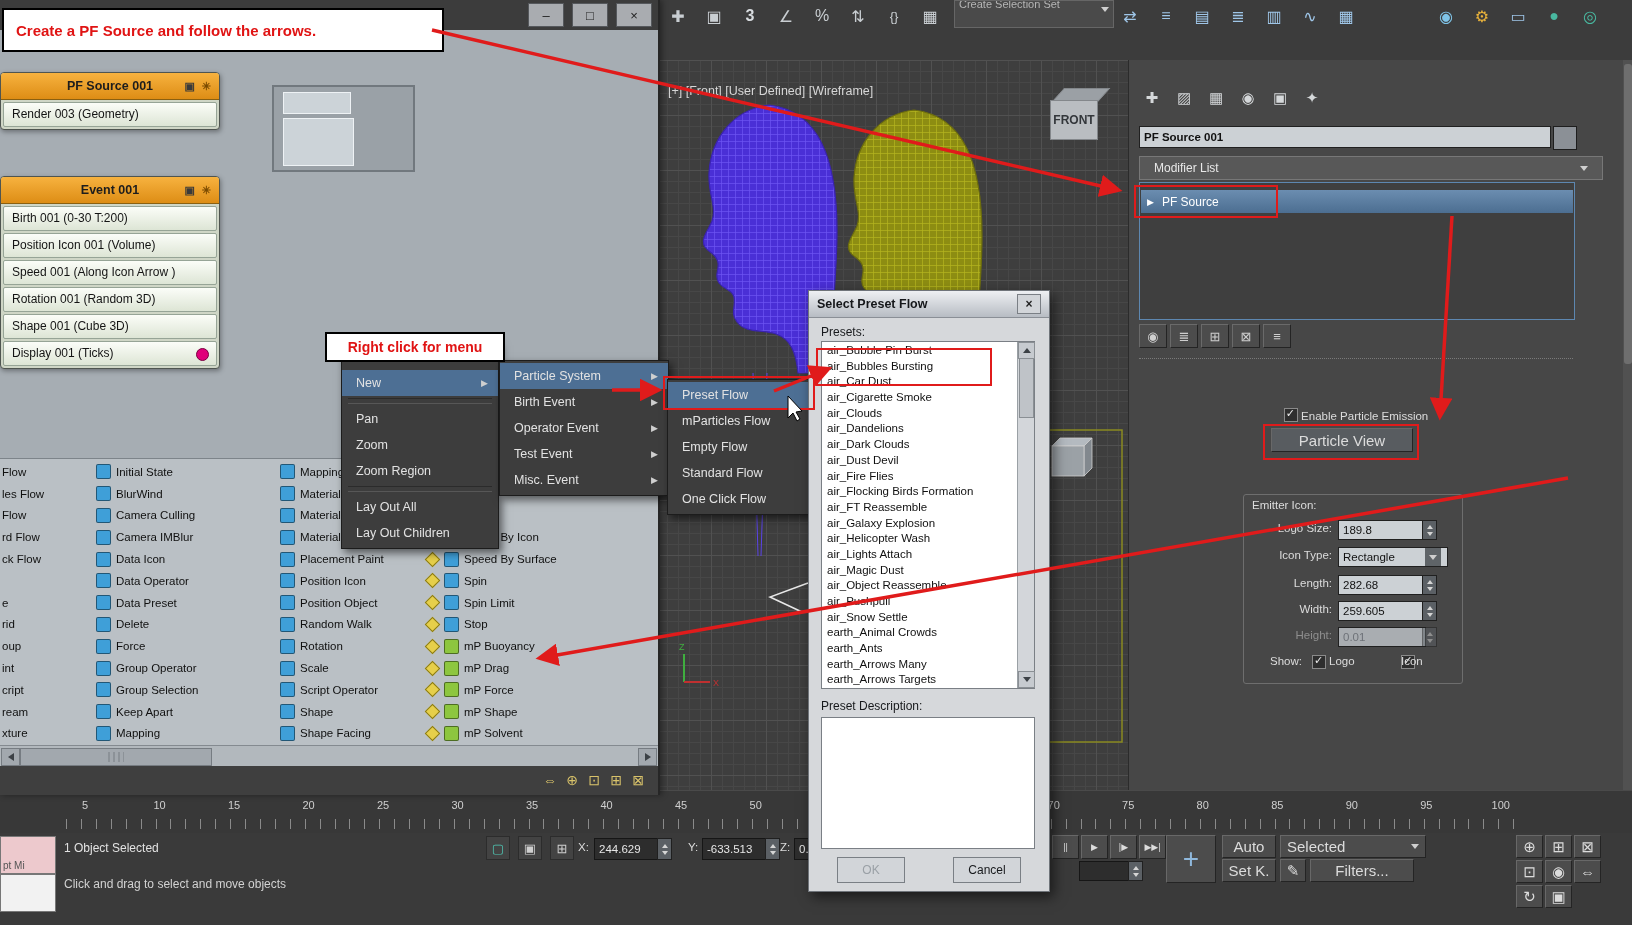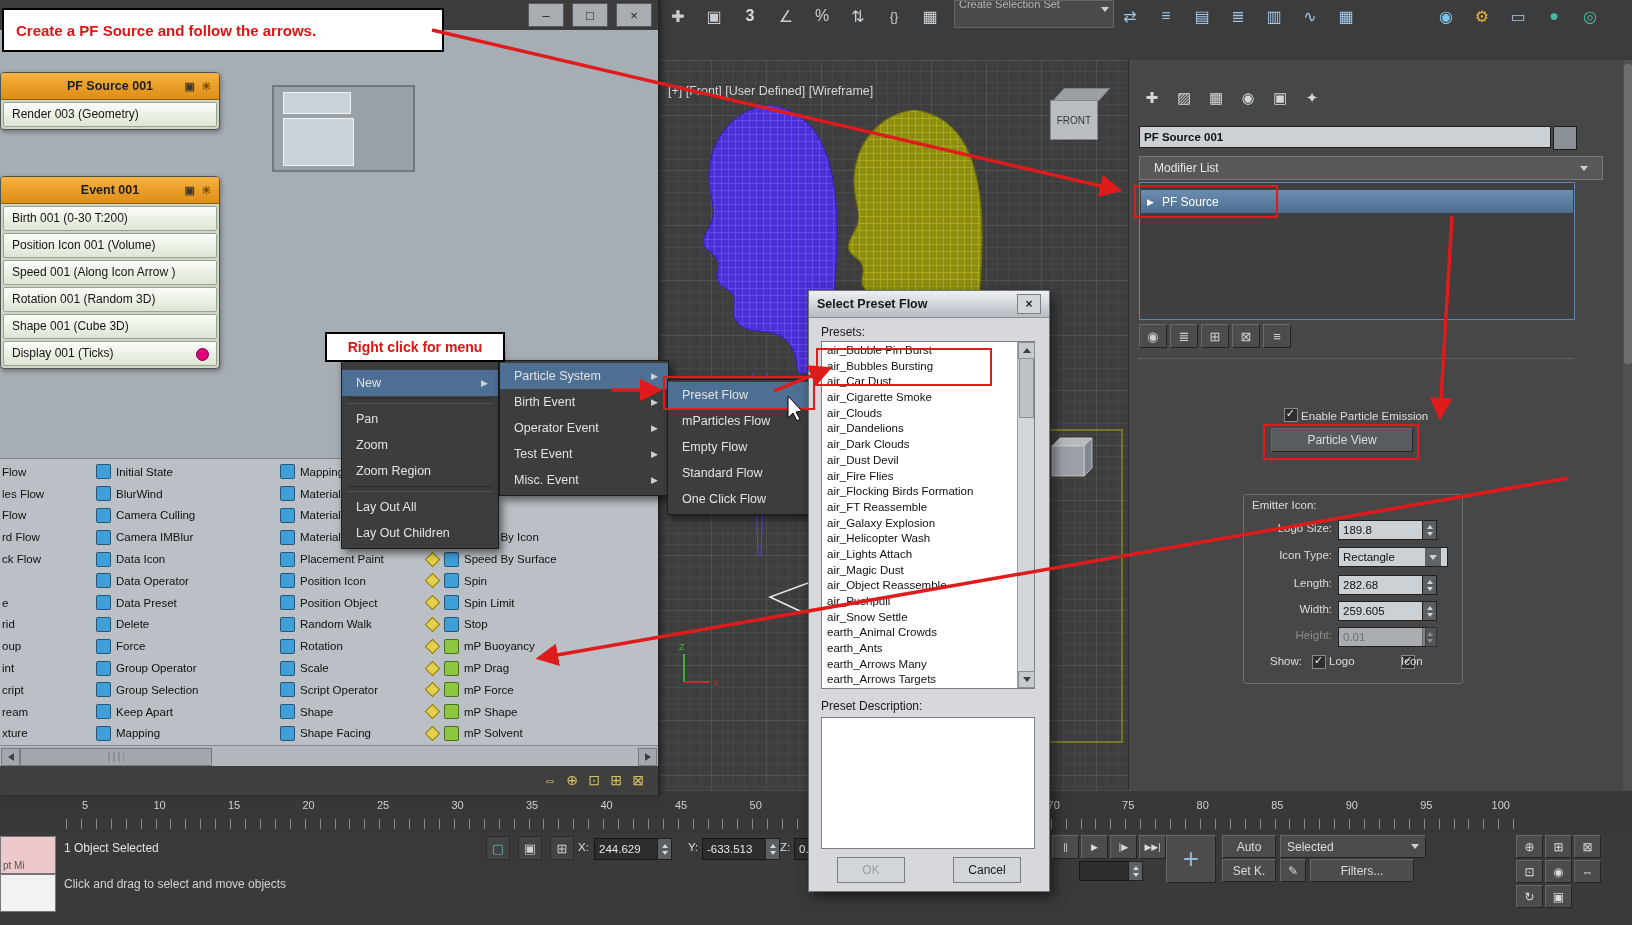--- a/index.html
+++ b/index.html
@@ -9,21 +9,21 @@
 
 .tb-row{display:flex;gap:4px;align-items:center}
 .tbi{width:32px;height:28px;display:flex;align-items:center;justify-content:center;font-size:16px}
 .combo{background:#4a4a4a;border:1px solid #666;color:#b5b5b5;font-size:11px;display:flex;align-items:flex-start;padding:0 4px;overflow:hidden}
 
 #viewport{background-color:#3e3e3e;
  background-image:linear-gradient(#515151 1px,transparent 1px),linear-gradient(90deg,#515151 1px,transparent 1px),
  linear-gradient(#474747 1px,transparent 1px),linear-gradient(90deg,#474747 1px,transparent 1px);
  background-size:55px 55px,55px 55px,11px 11px,11px 11px}
 .vp-label{color:#d6d6d6;font-size:12.5px}
-.vcube-face{background:#b9bdc1;border:1px solid #83878b;color:#33373b;font-size:10px;display:flex;align-items:center;justify-content:center;font-weight:normal}
+.vcube-face{background:#b9bdc1;border:1px solid #83878b;color:#33373b;font-size:12px;display:flex;align-items:center;justify-content:center;font-weight:bold}
 .vcube-top{background:#9ba0a5;border:1px solid #83878b;transform:skewX(-42deg)}
 
 #pvwin{background:#3c3c3c;border-right:2px solid #262626;box-shadow:2px 0 6px rgba(0,0,0,.4)}
 .win-btn{width:34px;height:22px;background:#a9acb0;border:1px solid #55585c;color:#1d1d1d;display:flex;align-items:center;justify-content:center;font-size:13px}
 #pvcanvas{background:#a6adb3}
 #pvdepot{background:#bac0c5;border-top:1px solid #7d848a}
 .node{position:absolute;border:1px solid #4f5550;border-radius:4px;background:#cfd6c6;box-shadow:1px 2px 5px rgba(0,0,0,.35);padding-bottom:2px}
 .node-head{height:26px;background:linear-gradient(#f7b23f,#dd8d15);border-bottom:1px solid #8a6010;border-radius:3px 3px 0 0;display:flex;align-items:center;justify-content:center;font-weight:bold;color:#1d1d1d;font-size:12.5px;position:relative}
 .node-hicon{position:absolute;font-size:11px;color:#3a3a3a}
 .node-row{position:relative;margin:2px 2px 0 2px;height:23px;line-height:23px;padding-left:8px;background:linear-gradient(#fbfdf8,#dde5d5);border:1px solid #96a496;border-radius:2px;color:#141414;font-size:12px;white-space:nowrap;overflow:hidden}
@@ -79,21 +79,21 @@
 .cb{width:12px;height:12px;background:#2e2e2e;border:1px solid #8a8a8a;display:inline-block;position:relative;vertical-align:-2px}
 .cb.checked::after{content:"✓";color:#ececec;font-size:11px;position:absolute;left:1px;top:-2px}
 .stool{width:26px;height:22px;background:#4c4c4c;border:1px solid #242424;border-top-color:#6a6a6a;border-left-color:#6a6a6a;color:#cfcfcf;display:flex;align-items:center;justify-content:center;font-size:13px}
 .stackrow{background:linear-gradient(#6b8db0,#4c6e91);color:#fff;display:flex;align-items:center;gap:8px;padding:0 6px;font-size:12px}
 
 #timeline{background:#383838;border-top:1px solid #4a4a4a;border-bottom:1px solid #262626}
 .ticknums{display:flex;justify-content:space-between}
 .ticknums span{width:38px;text-align:center;color:#cfcfcf;font-size:11px}
 .tickstrip{background-image:repeating-linear-gradient(90deg,#8a8a8a 0 1px,transparent 1px 14.92px)}
 #statusbar{background:#3a3a3a}
-.sbtn{background:#4c4c4c;border:1px solid #242424;border-top-color:#686868;border-left-color:#686868;color:#dcdcdc;display:flex;align-items:center;justify-content:center;font-size:12px}
+.sbtn{background:#4c4c4c;border:1px solid #242424;border-top-color:#686868;border-left-color:#686868;color:#dcdcdc;display:flex;align-items:center;justify-content:center;font-size:15px}
 .dfld{background:#2d2d2d;border:1px solid #161616;color:#e6e6e6;font-size:11.5px;display:flex;align-items:center;padding:0 4px}
 .sicon{width:22px;height:22px;background:#434343;border:1px solid #2c2c2c;display:flex;align-items:center;justify-content:center;font-size:13px}
 .navi{width:25px;height:21px}
 
 .callout{background:#fff;border:2px solid #000;color:#e01414;font-weight:bold;display:flex;align-items:center;padding:0 12px}
 .redbox{position:absolute;border:2px solid #e01b1b;pointer-events:none;z-index:39}
 #overlay{pointer-events:none;z-index:40}
 </style>
 </head>
 <body>

